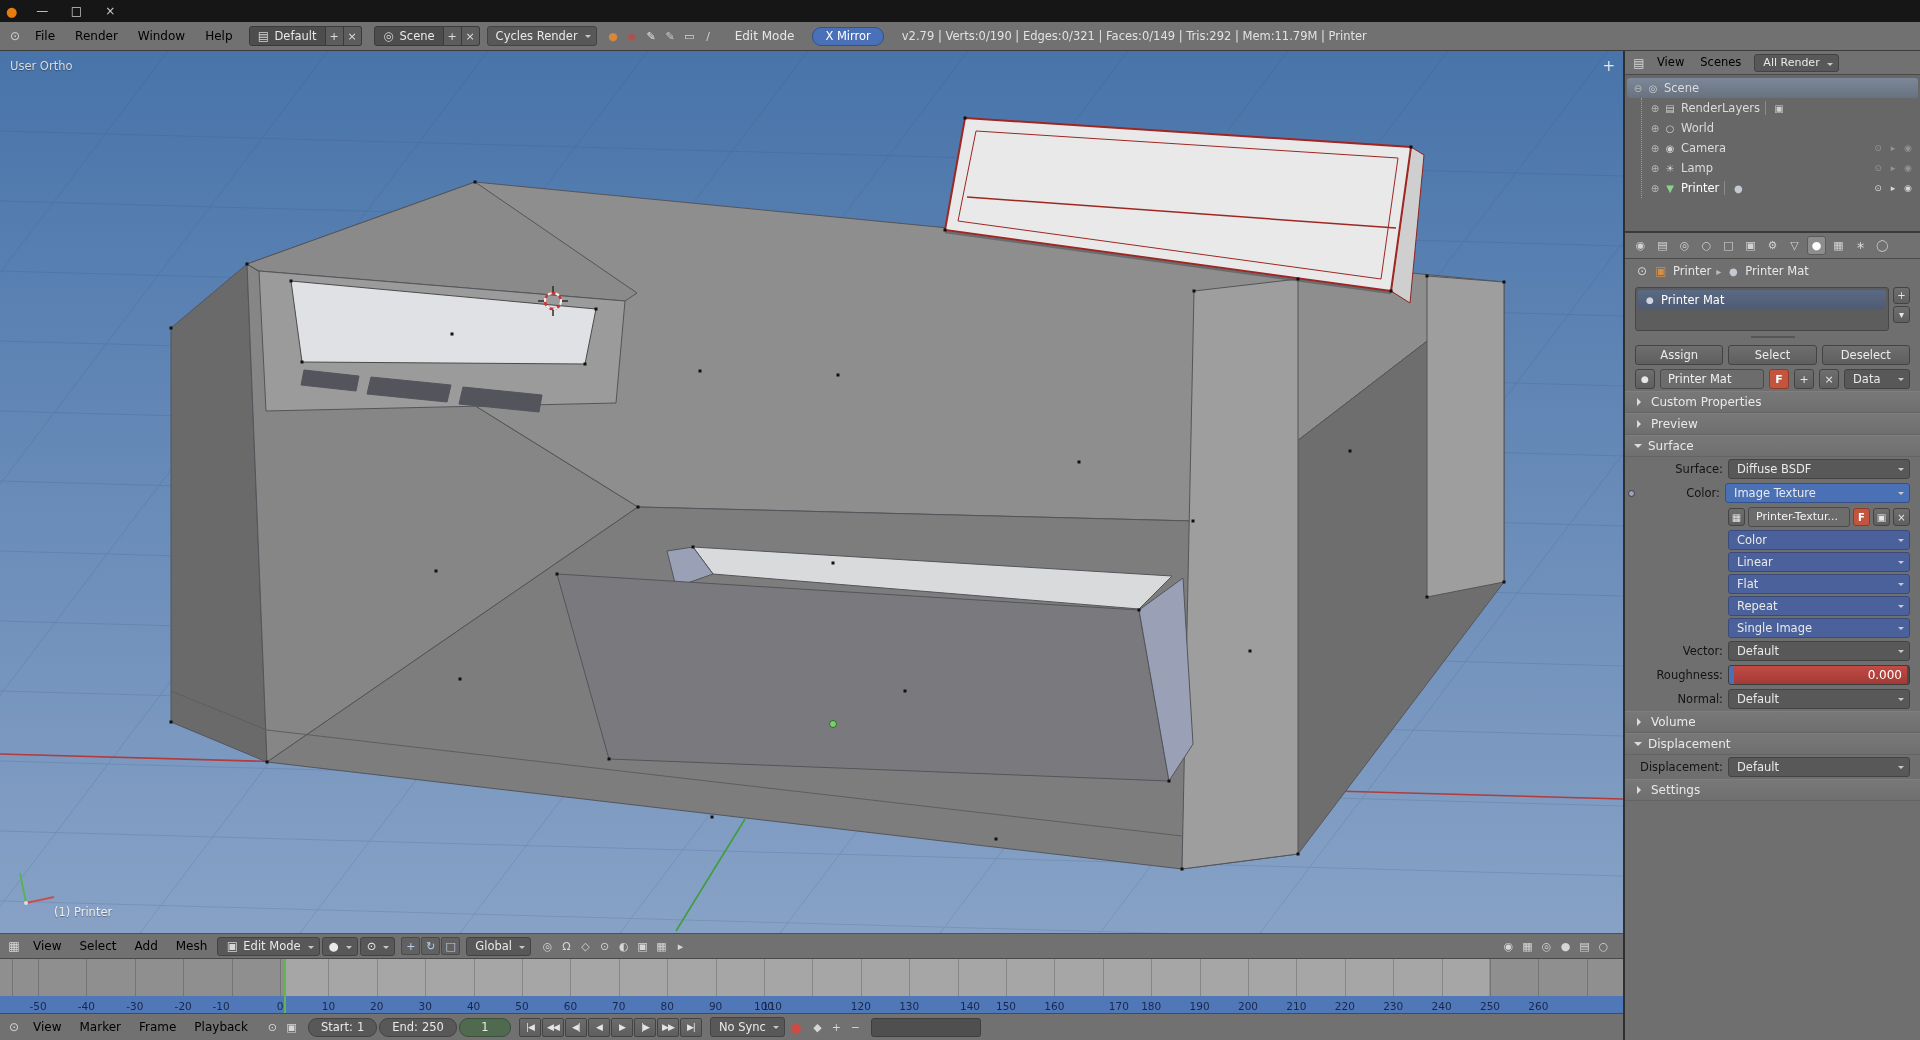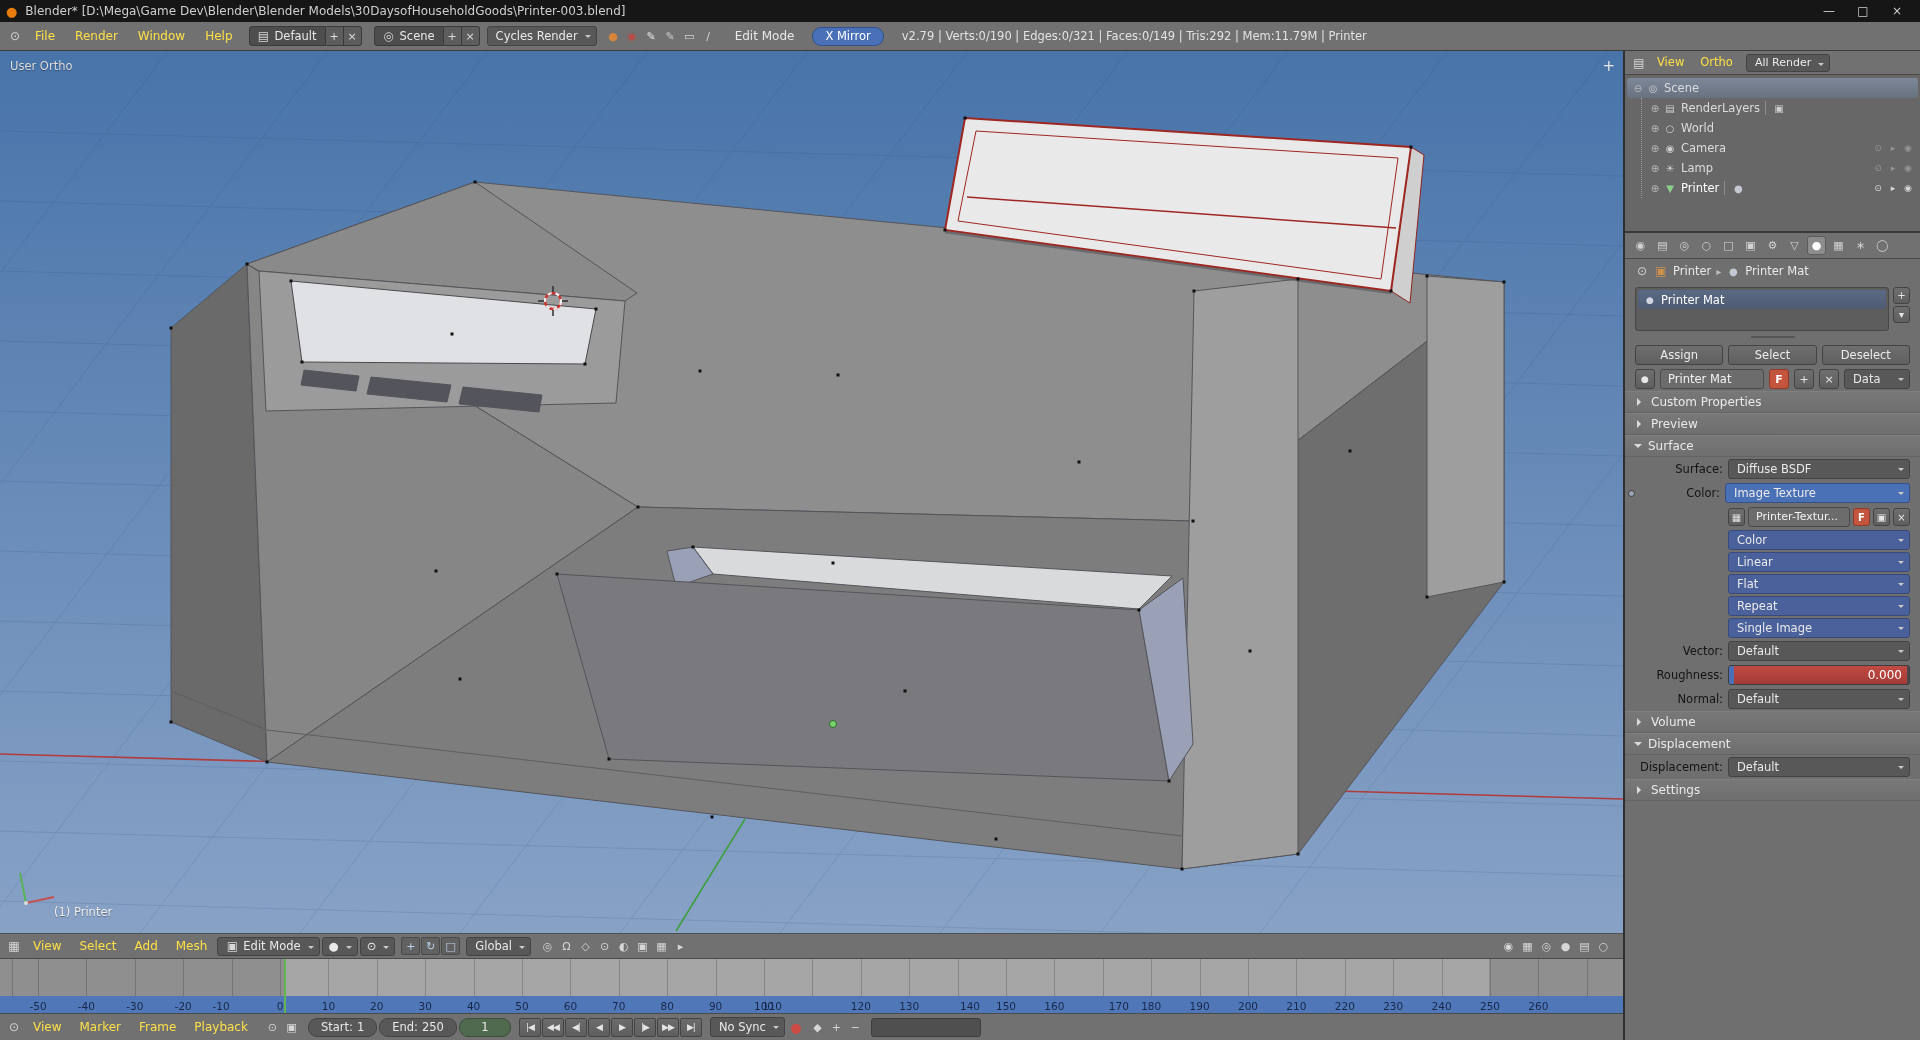--- a/index.html
+++ b/index.html
@@ -13,21 +13,21 @@
   .app{width:1920px; height:1040px; display:flex; flex-direction:column;}
 
   
   .titlebar{height:22px; background:#161616; display:flex; align-items:center; padding:0 6px; flex:0 0 22px;}
   .titlebar .logo{color:var(--blender_orange); font-size:13px; margin-right:8px;}
   .titlebar .title{color:#cfcfcf; font-size:12px; flex:1; white-space:nowrap; overflow:hidden;}
   .winbtn{color:#cfcfcf; font-size:12px; width:34px; text-align:center; line-height:22px;}
 
   
   .menubar{height:29px; background:var(--header); border-bottom:1px solid #3c3c3c; display:flex; align-items:center; padding:0 6px; gap:2px; flex:0 0 29px;}
-  .menu-label{padding:0 9px; color:#fde047; font-size:12px; line-height:27px; white-space:nowrap;}
+  .menu-label{padding:0 9px; color:#000000; font-size:12px; line-height:27px; white-space:nowrap;}
   .icon{display:inline-flex; align-items:center; justify-content:center; width:18px; height:18px; color:#d6d6d6; font-size:12px;}
   .sel{display:flex; align-items:center; margin:0 5px;}
   .sel .sel-main{display:flex; align-items:center; gap:5px; background:#4d4d4d; border:1px solid #3a3a3a; border-radius:3px 0 0 3px; height:20px; padding:0 8px; color:#e9e9e9; font-size:11.5px;}
   .sel .sbtn{width:18px; height:20px; background:#5d5d5d; border:1px solid #3a3a3a; border-left:none; color:#ddd; font-size:11px; display:flex; align-items:center; justify-content:center;}
   .sel .sbtn:last-child{border-radius:0 3px 3px 0;}
   .dd{background:var(--widget); border:1px solid #434343; border-radius:3px; height:20px; display:inline-flex; align-items:center; padding:0 18px 0 8px; color:#e9e9e9; font-size:11.5px; position:relative; white-space:nowrap;}
   .dd::after{content:""; position:absolute; right:5px; top:8px; border:3.5px solid transparent; border-top-color:#c9c9c9;}
   .cluster{display:flex; align-items:center; gap:2px; margin:0 6px;}
   .cluster .list-item{width:17px; height:17px; display:inline-flex; align-items:center; justify-content:center; font-size:11px; color:#d6d6d6;}
   .mode-indicator{color:#e8e8e8; font-size:12px; padding:0 10px;}
@@ -129,21 +129,20 @@
   .slider .value{position:absolute; right:7px; top:0; line-height:18px; color:#fff; font-size:12px;}
   .pfill{flex:1;}
 </style>
 </head>
 <body>
 
 <div class="app">
 
   <div class="titlebar">
     <span class="logo">●</span>
-    <span class="title">Blender* [D:\Mega\Game Dev\Blender\Blender Models\30DaysofHouseholdGoods\Printer-003.blend]</span>
     <span class="winbtn">—</span>
     <span class="winbtn">□</span>
     <span class="winbtn close">×</span>
   </div>
 
   <div class="menubar">
     <span class="icon">⊙</span>
     <span class="menu-label">File</span>
     <span class="menu-label">Render</span>
     <span class="menu-label">Window</span>
@@ -438,21 +437,21 @@
         <span class="kfield"></span>
       </div>
     </div>
 
     <div class="right-panel">
 
       <div class="outliner">
         <div class="oheader">
           <span class="icon">▤</span>
           <span class="menu-label">View</span>
-          <span class="menu-label">Ortho</span>
+          <span class="menu-label">Scenes</span>
           <span class="dd">All Render</span>
         </div>
         <div class="obody">
           <div class="orow highlight">
             <span class="disc">⊖</span>
             <span class="oicon">◎</span>
             <span class="olabel">Scene</span>
           </div>
           <div class="otree">
             <div class="orow">

